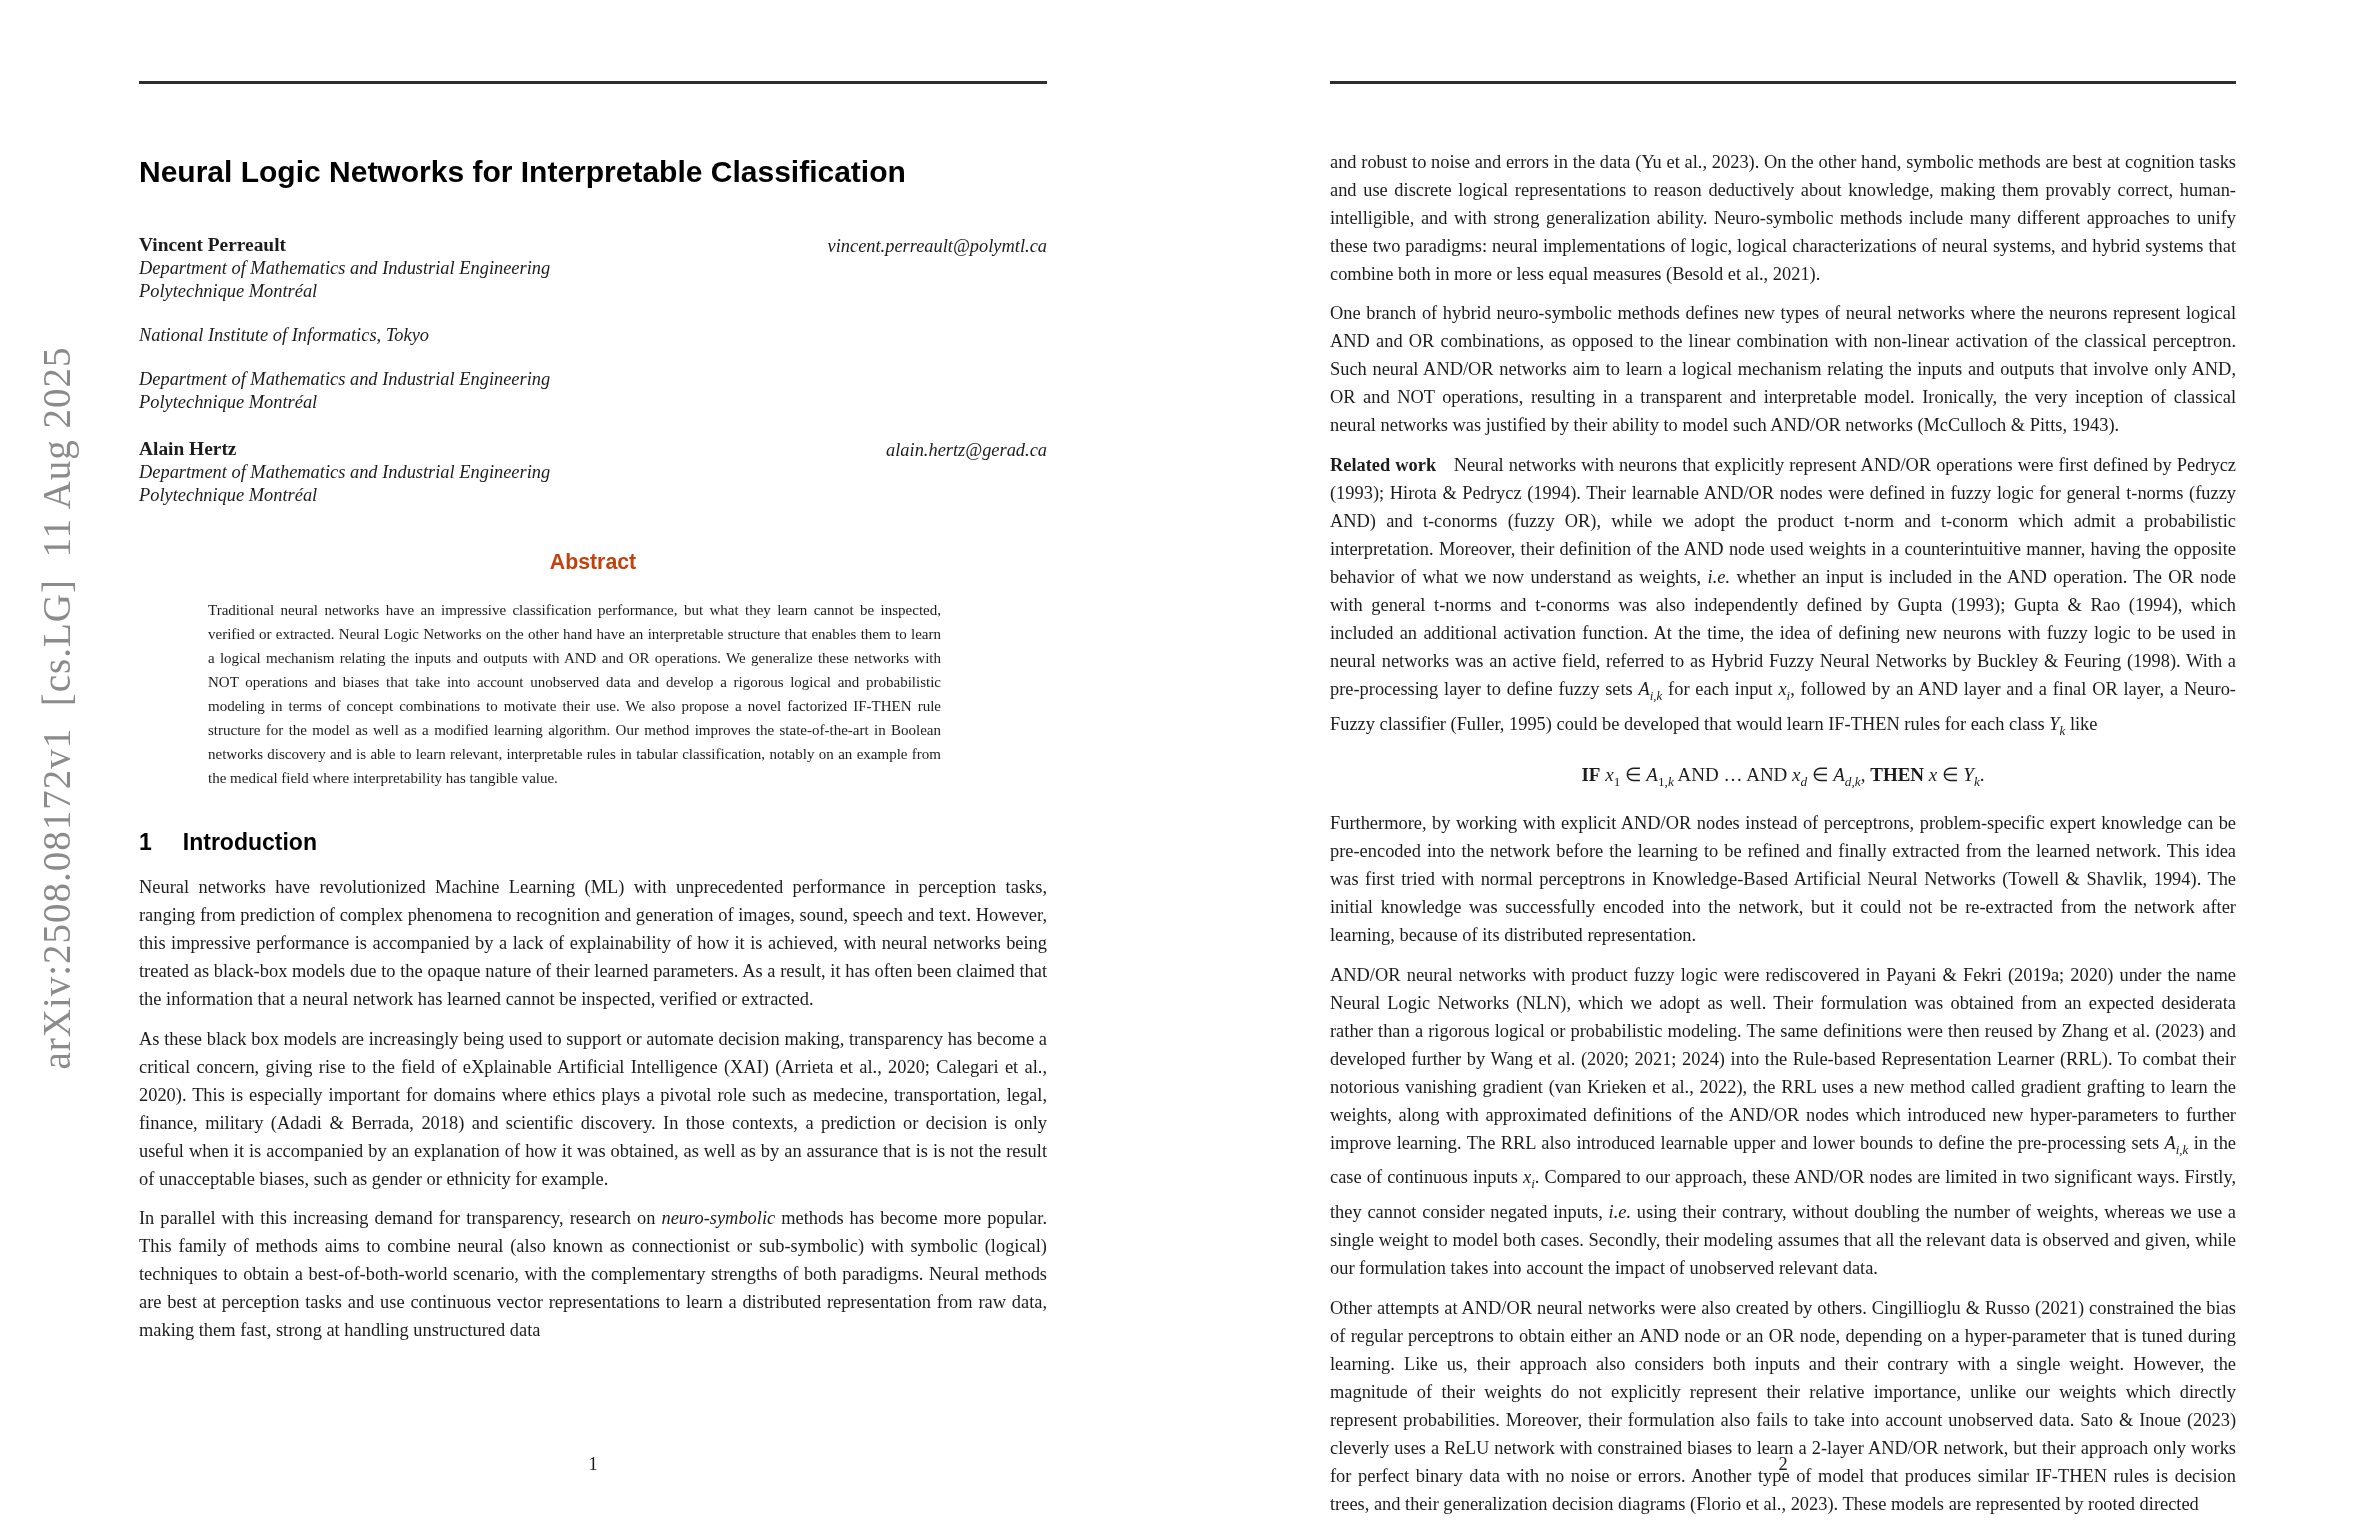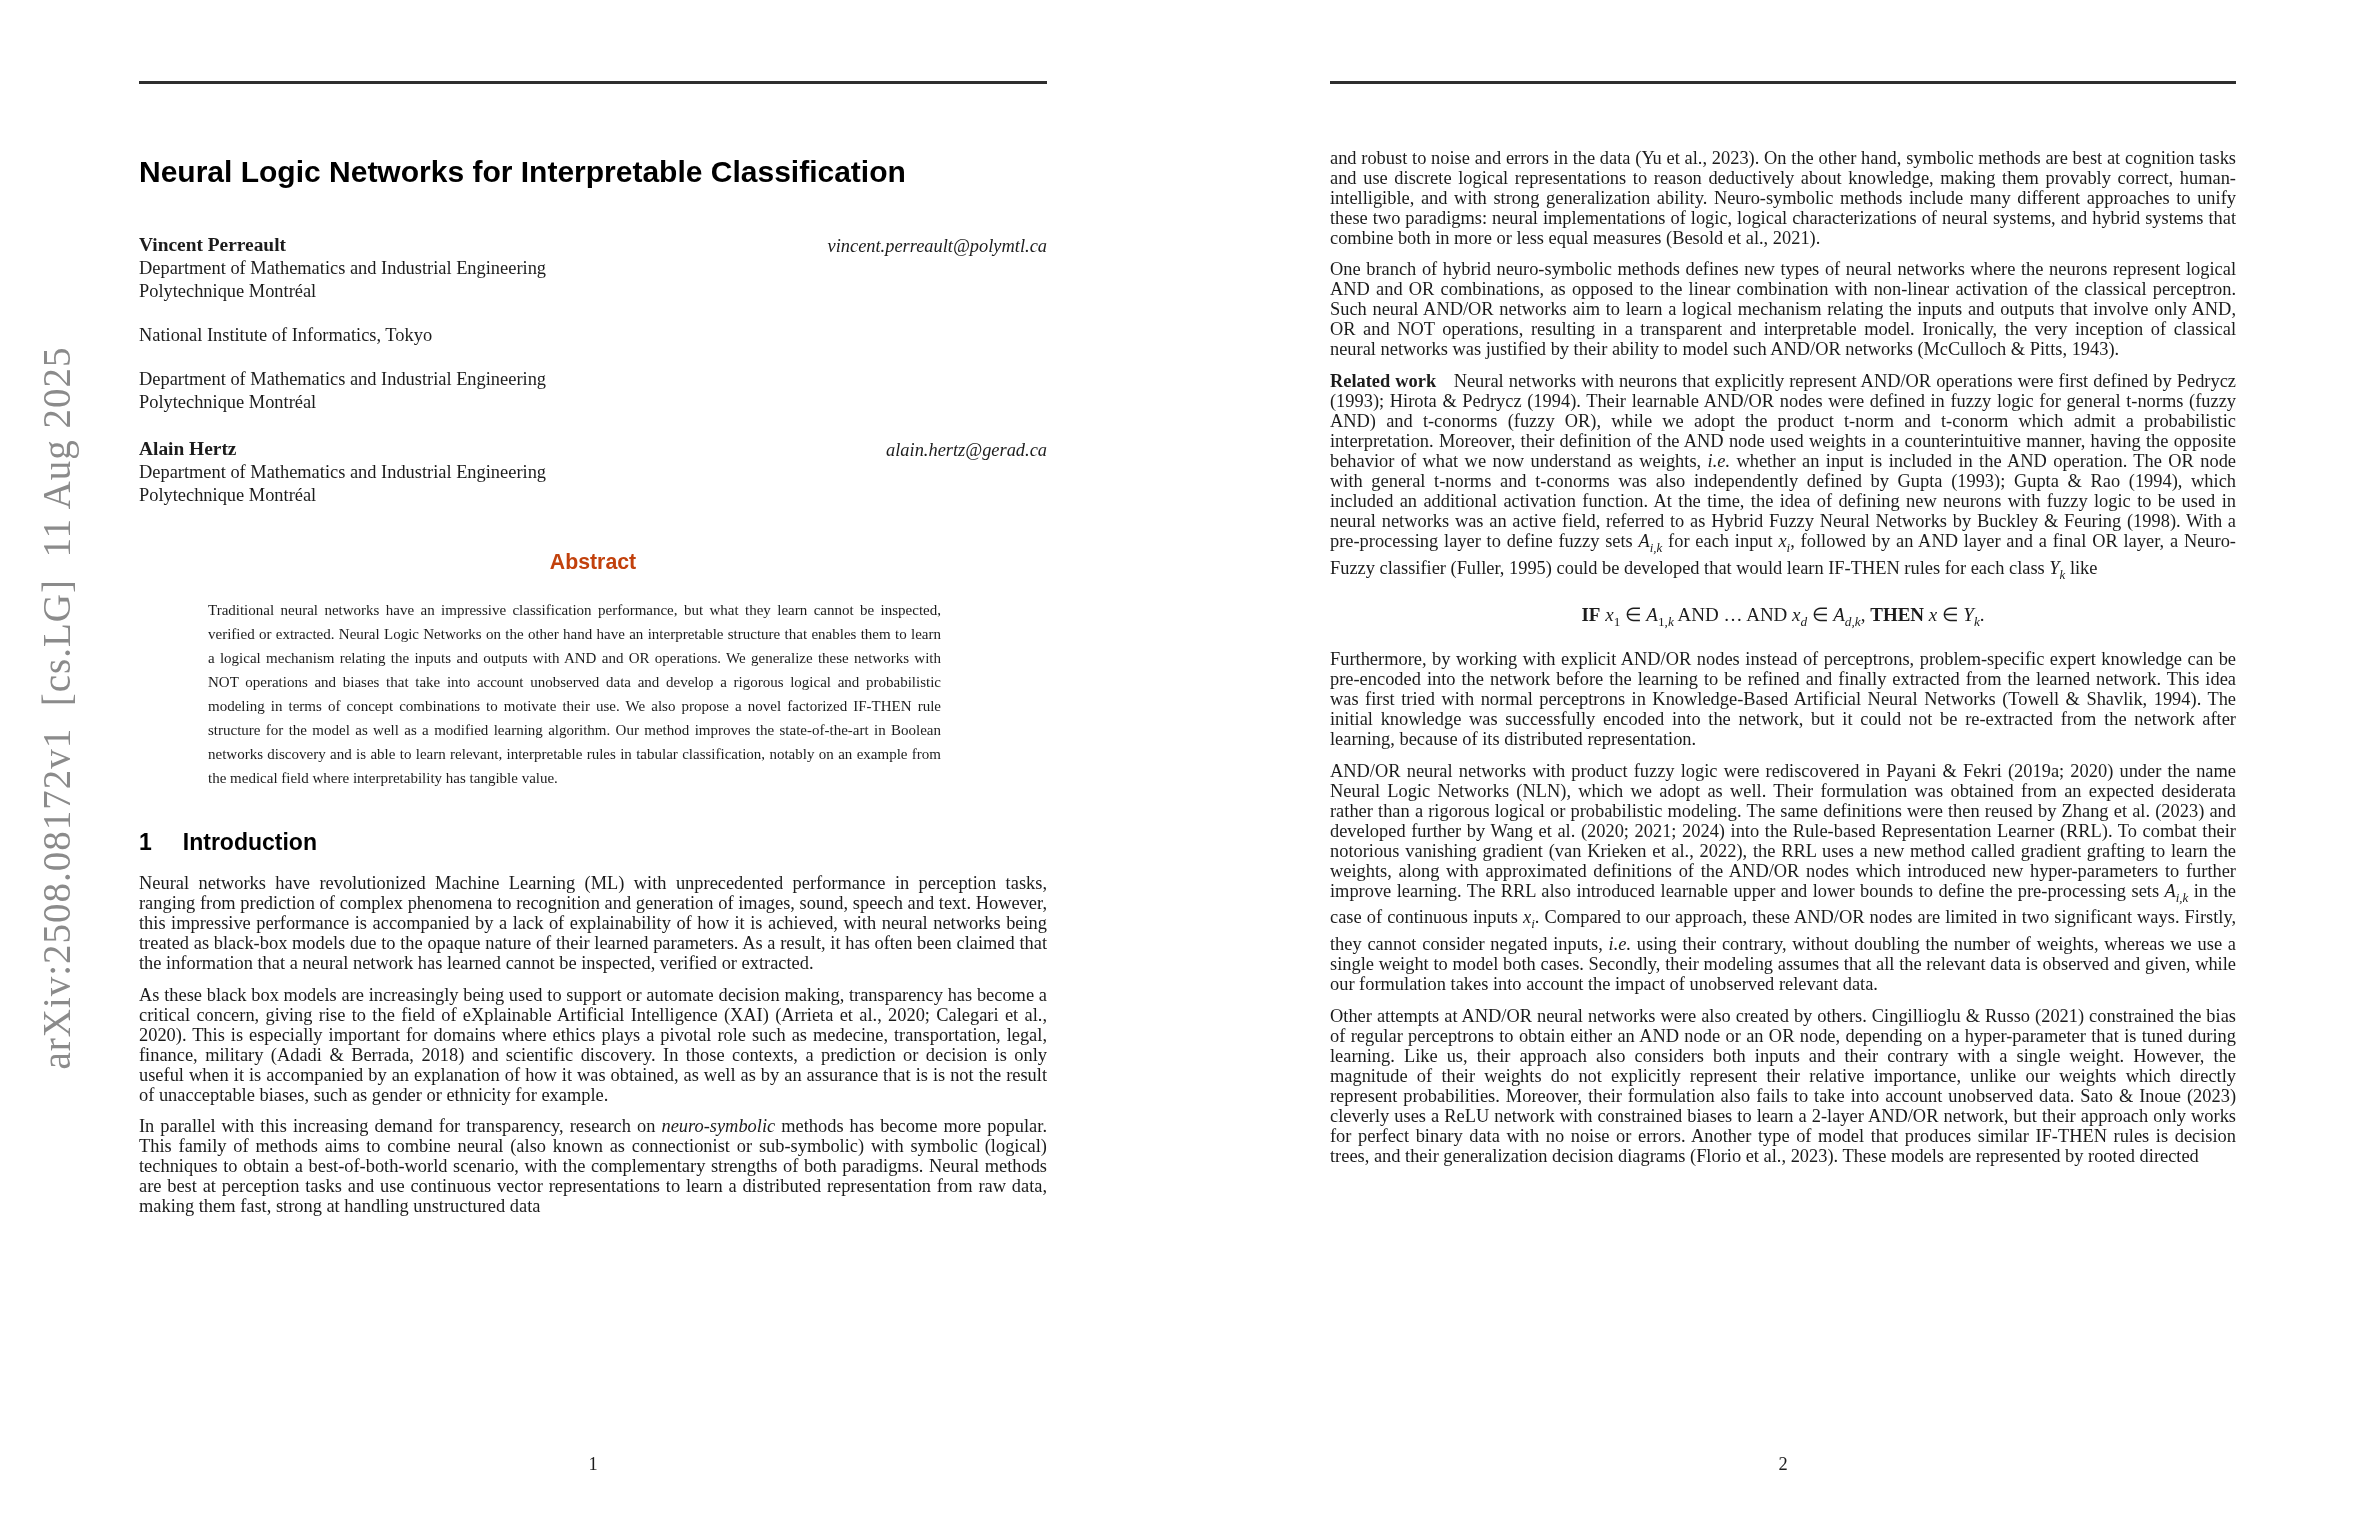--- a/index.html
+++ b/index.html
@@ -48,20 +48,21 @@
   .author-name {
     font-weight: bold;
     font-size: 19.4px;
     line-height: 25px;
   }
   .author-email {
     font-style: italic;
     font-size: 18.4px;
   }
   .affil {
+    font-style: italic;
     font-size: 18.4px;
     line-height: 23px;
   }
   .abstract-heading {
     margin-top: 43px;
     text-align: center;
     font-family: "Liberation Sans", sans-serif;
     font-weight: bold;
     font-size: 21.3px;
     color: #c2410c;
@@ -77,21 +78,21 @@
     font-family: "Liberation Sans", sans-serif;
     font-weight: bold;
     font-size: 23px;
     color: #000;
   }
   .section-number { display: inline-block; margin-right: 31px; }
 
   .body-par {
     margin: 11.6px 0 0 0;
     font-size: 18.4px;
-    line-height: 20px;
+    line-height: 28px;
     text-align: justify;
   }
   .first-par { margin-top: 17.5px; }
   .cont-par { margin-top: 64px; }
 
   .rw-label {
     font-weight: bold;
     margin-right: 17.5px;
   }
 

